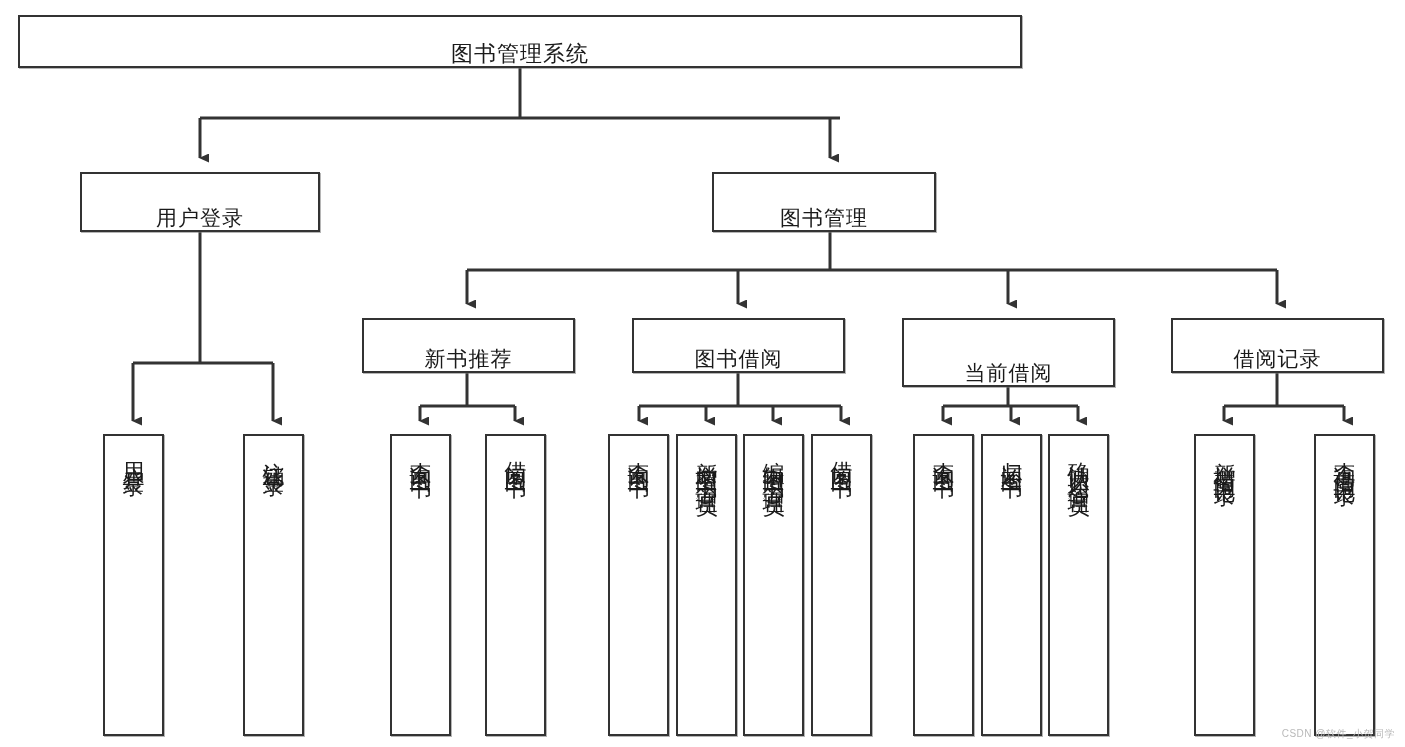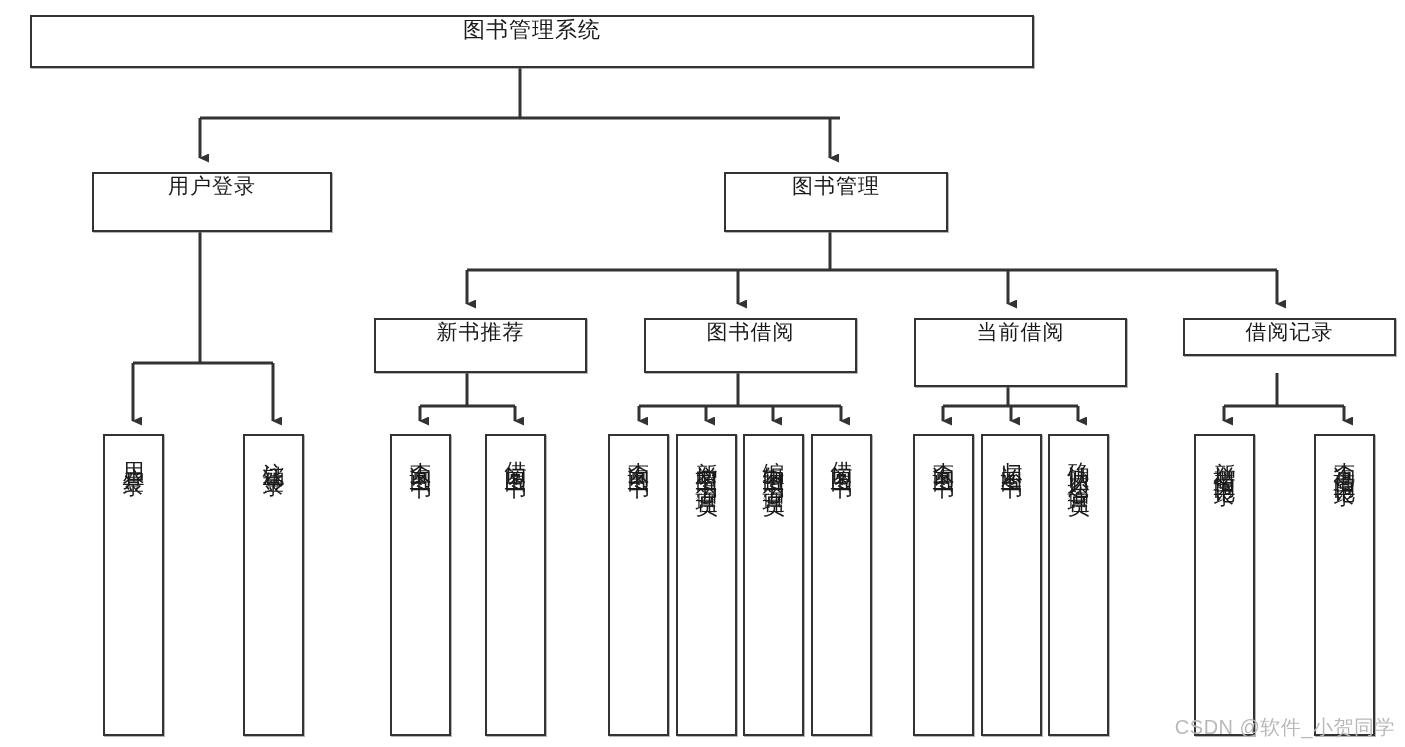--- a/index.html
+++ b/index.html
@@ -29,23 +29,22 @@
   }
   .node {
     position: absolute;
     box-sizing: border-box;
     background: #ffffff;
     border: 2px solid #333333;
     box-shadow: 1px 1px 0 rgba(120,120,120,0.55);
   }
   .node.horizontal {
     display: flex;
-    align-items: flex-start;
+    align-items: flex-end;
     justify-content: center;
-    margin-left: 12px;
   }
   .node-label {
     font-size: 21px;
     line-height: 1.15;
     letter-spacing: 1px;
     color: #1a1a1a;
     white-space: nowrap;
   }
   .node.root .node-label {
     font-size: 22px;
@@ -61,21 +60,21 @@
     margin: 0 auto;
     font-size: 22px;
     letter-spacing: 5px;
     line-height: 1;
     white-space: nowrap;
   }
   #watermark {
     position: absolute;
     right: 10px;
     bottom: 6px;
-    font-size: 20px;
+    font-size: 10px;
     color: #b9b9b9;
     letter-spacing: 0.5px;
     white-space: nowrap;
     user-select: none;
     margin-top: 28px;
   }
 </style>
 </head>
 <body>
 
@@ -147,21 +146,21 @@
 
   <div class="node horizontal" style="left:362px; top:318px; width:213px; height:55px;">
     <span class="node-label">新书推荐</span>
   </div>
   <div class="node horizontal" style="left:632px; top:318px; width:213px; height:55px;">
     <span class="node-label">图书借阅</span>
   </div>
   <div class="node horizontal" style="left:902px; top:318px; width:213px; height:69px;">
     <span class="node-label">当前借阅</span>
   </div>
-  <div class="node horizontal" style="left:1171px; top:318px; width:213px; height:38px;">
+  <div class="node horizontal" style="left:1171px; top:318px; width:213px; height:55px;">
     <span class="node-label">借阅记录</span>
   </div>
 
   <div class="node vertical" style="left:103px; top:434px; width:61px; height:302px;">
     <span class="node-label">用户登录</span>
   </div>
   <div class="node vertical" style="left:243px; top:434px; width:61px; height:302px;">
     <span class="node-label">注销登录</span>
   </div>
 

